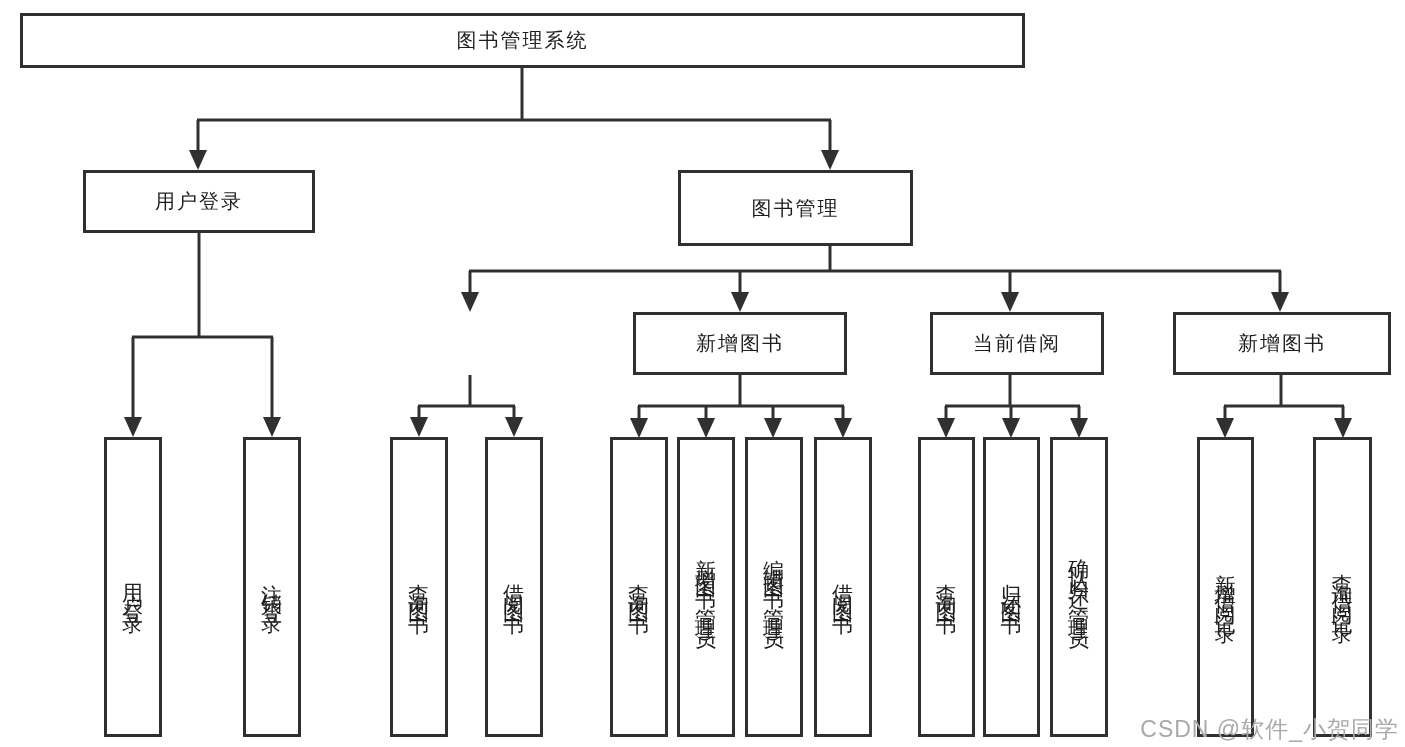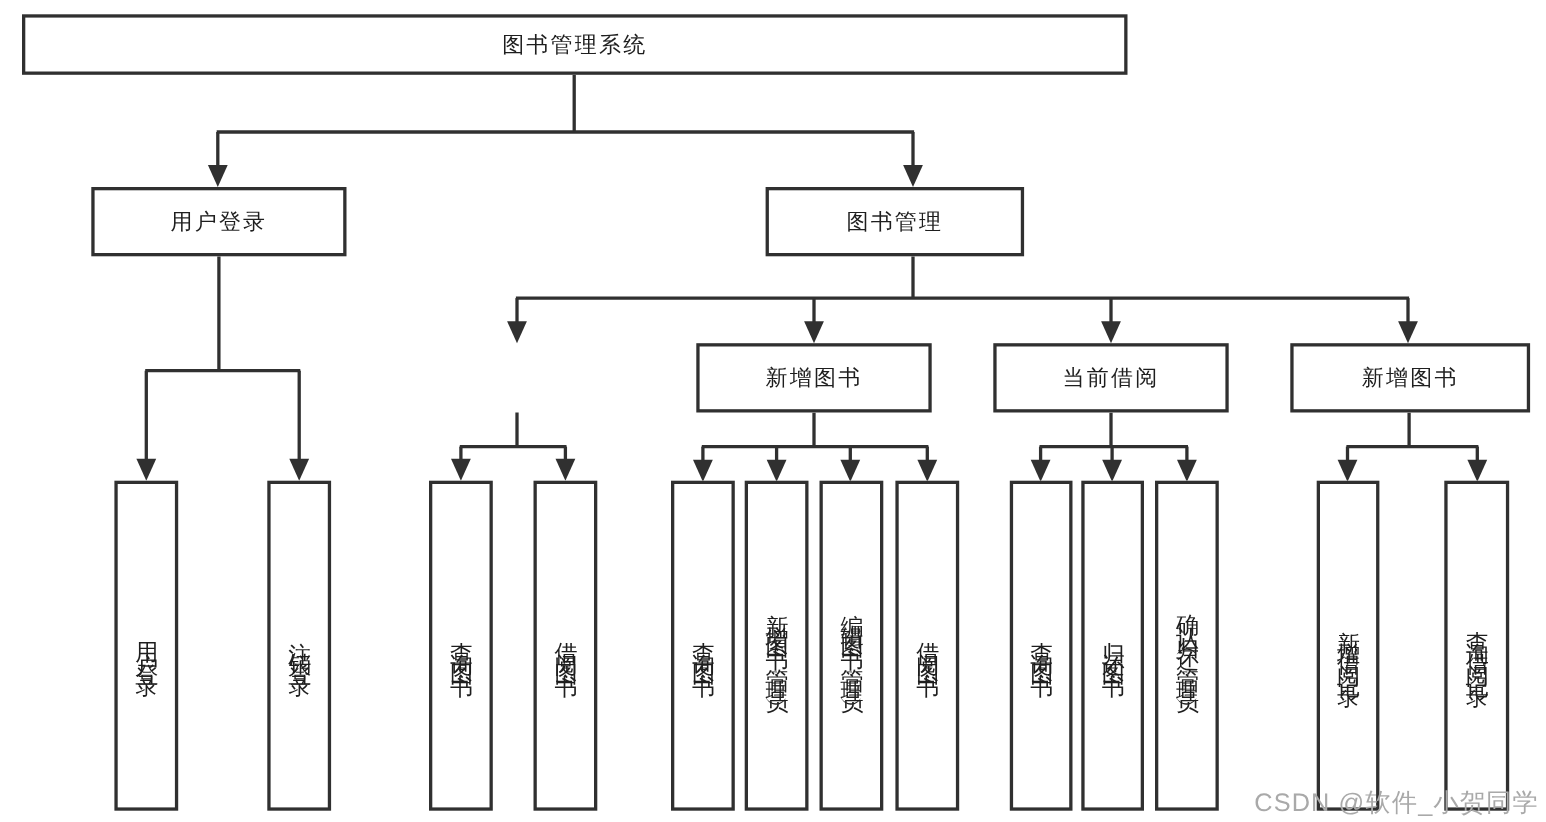--- a/index.html
+++ b/index.html
@@ -97,24 +97,24 @@
       <polygon points="1070,418 1088,418 1079,438" fill="#303030"></polygon>
       <line x1="1225" y1="406" x2="1225" y2="426" stroke="#303030" stroke-width="3"></line>
       <polygon points="1216,418 1234,418 1225,438" fill="#303030"></polygon>
       <line x1="1343" y1="406" x2="1343" y2="426" stroke="#303030" stroke-width="3"></line>
       <polygon points="1334,418 1352,418 1343,438" fill="#303030"></polygon>
     </svg>
 
   <div class="box h" style="left:20px;top:13px;width:1005px;height:55px">图书管理系统</div>
 
   <div class="box h" style="left:83px;top:170px;width:232px;height:63px">用户登录</div>
-  <div class="box h" style="left:696px;top:170px;width:235px;height:63px">图书管理</div>
+  <div class="box h" style="left:678px;top:170px;width:235px;height:76px">图书管理</div>
 
   <div class="box h" style="left:633px;top:312px;width:214px;height:63px">新增图书</div>
-  <div class="box h" style="left:903px;top:312px;width:214px;height:63px">当前借阅</div>
+  <div class="box h" style="left:930px;top:312px;width:174px;height:63px">当前借阅</div>
   <div class="box h" style="left:1173px;top:312px;width:218px;height:63px">新增图书</div>
 
   <div class="box v" style="left:104px;top:437px;width:58px;height:300px">用户登录</div>
   <div class="box v" style="left:243px;top:437px;width:58px;height:300px">注销登录</div>
 
   <div class="box v" style="left:390px;top:437px;width:58px;height:300px">查询图书</div>
   <div class="box v" style="left:485px;top:437px;width:58px;height:300px">借阅图书</div>
 
   <div class="box v" style="left:610px;top:437px;width:58px;height:300px">查询图书</div>
   <div class="box v" style="left:677px;top:437px;width:58px;height:300px">新增图书（管理员）</div>

